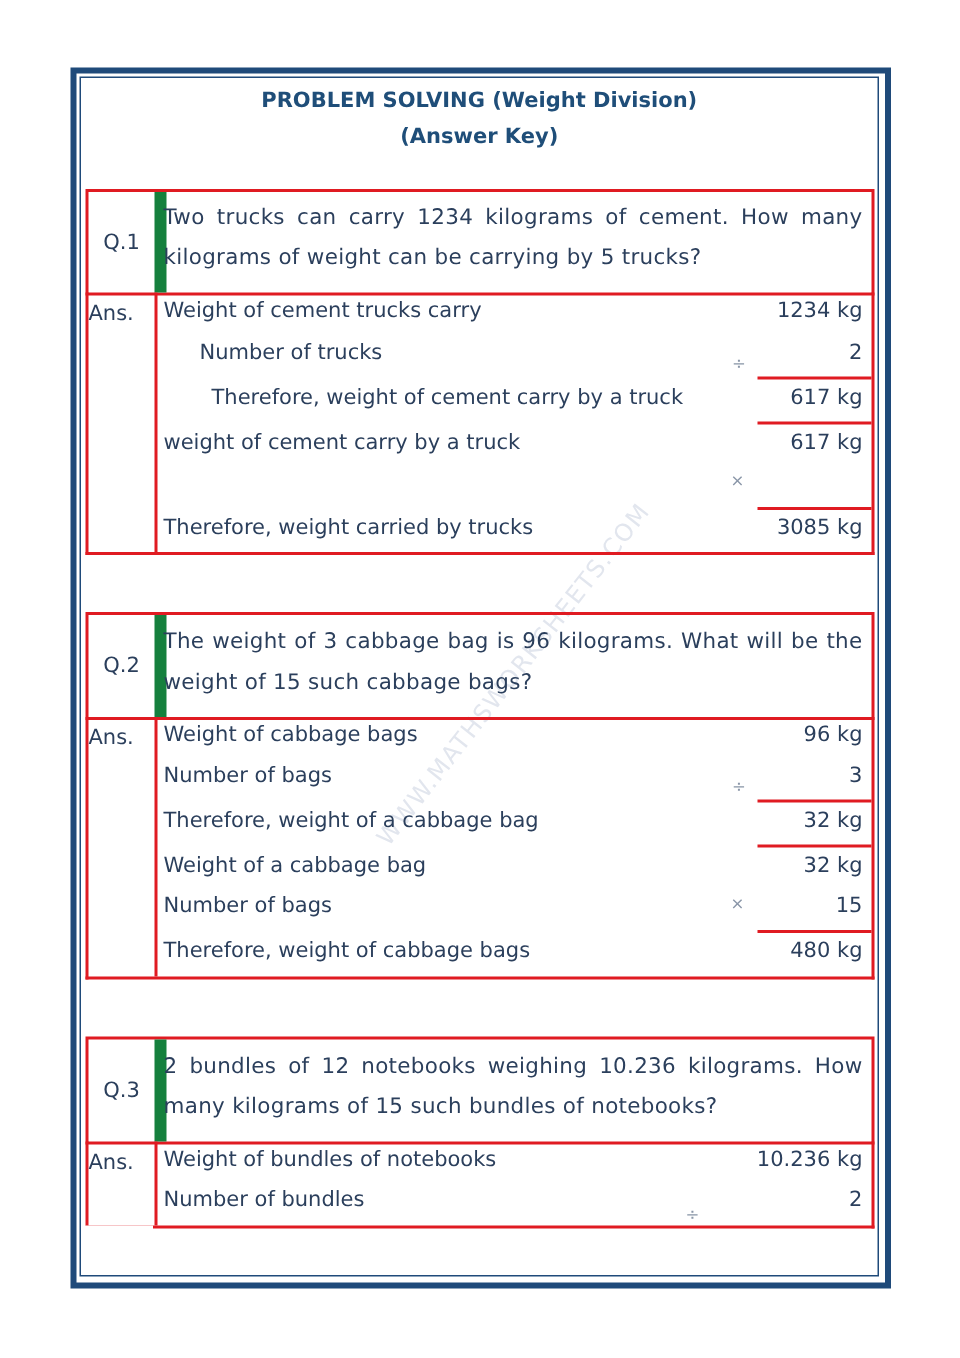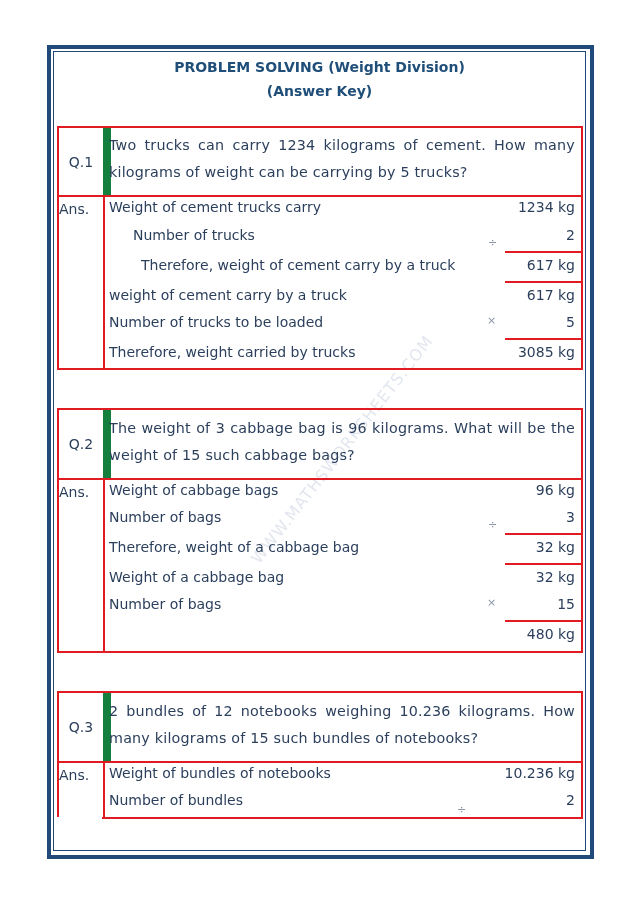--- a/index.html
+++ b/index.html
@@ -65,24 +65,20 @@
   <div class="uline" style="left:446px;right:0;top:56px;"></div>
   <div class="row" style="top:58px;margin-left:32px;">
     <span class="lbl">Therefore, weight of cement carry by a truck</span>
     <span class="val">617 kg</span>
   </div>
   <div class="uline" style="left:446px;right:0;top:86px;"></div>
   <div class="row" style="top:88px;">
     <span class="lbl">weight of cement carry by a truck</span>
     <span class="val">617 kg</span>
   </div>
-  <div class="row" style="top:115px;">
-    <span class="lbl">Number of trucks to be loaded</span>
-    <span class="val">5</span>
-  </div>
   <span class="op" style="left:428px;top:119px;">×</span>
   <div class="uline" style="left:446px;right:0;top:143px;"></div>
   <div class="row" style="top:145px;">
     <span class="lbl">Therefore, weight carried by trucks</span>
     <span class="val">3085 kg</span>
   </div>
 </div>
 
 <div class="qbox" style="top:408px;height:68px;">
   <div class="qlabel">Q.2</div>
@@ -110,20 +106,21 @@
     <span class="lbl">Weight of a cabbage bag</span>
     <span class="val">32 kg</span>
   </div>
   <div class="row" style="top:114px;">
     <span class="lbl">Number of bags</span>
     <span class="val">15</span>
   </div>
   <span class="op" style="left:428px;top:118px;">×</span>
   <div class="uline" style="left:446px;right:0;top:142px;"></div>
   <div class="row" style="top:144px;">
+    <span class="lbl">Therefore, weight of cabbage bags</span>
     <span class="val">480 kg</span>
   </div>
 </div>
 
 <div class="qbox" style="top:691px;height:68px;">
   <div class="qlabel">Q.3</div>
   <div class="qtext" style="top:5px;">2 bundles of 12 notebooks weighing 10.236 kilograms. How many kilograms of 15 such bundles of notebooks?</div>
 </div>
 <div class="ansbox" style="top:761px;height:56px;border-left:2px solid #e01b22;">
   <div class="anslabel">Ans.</div>

